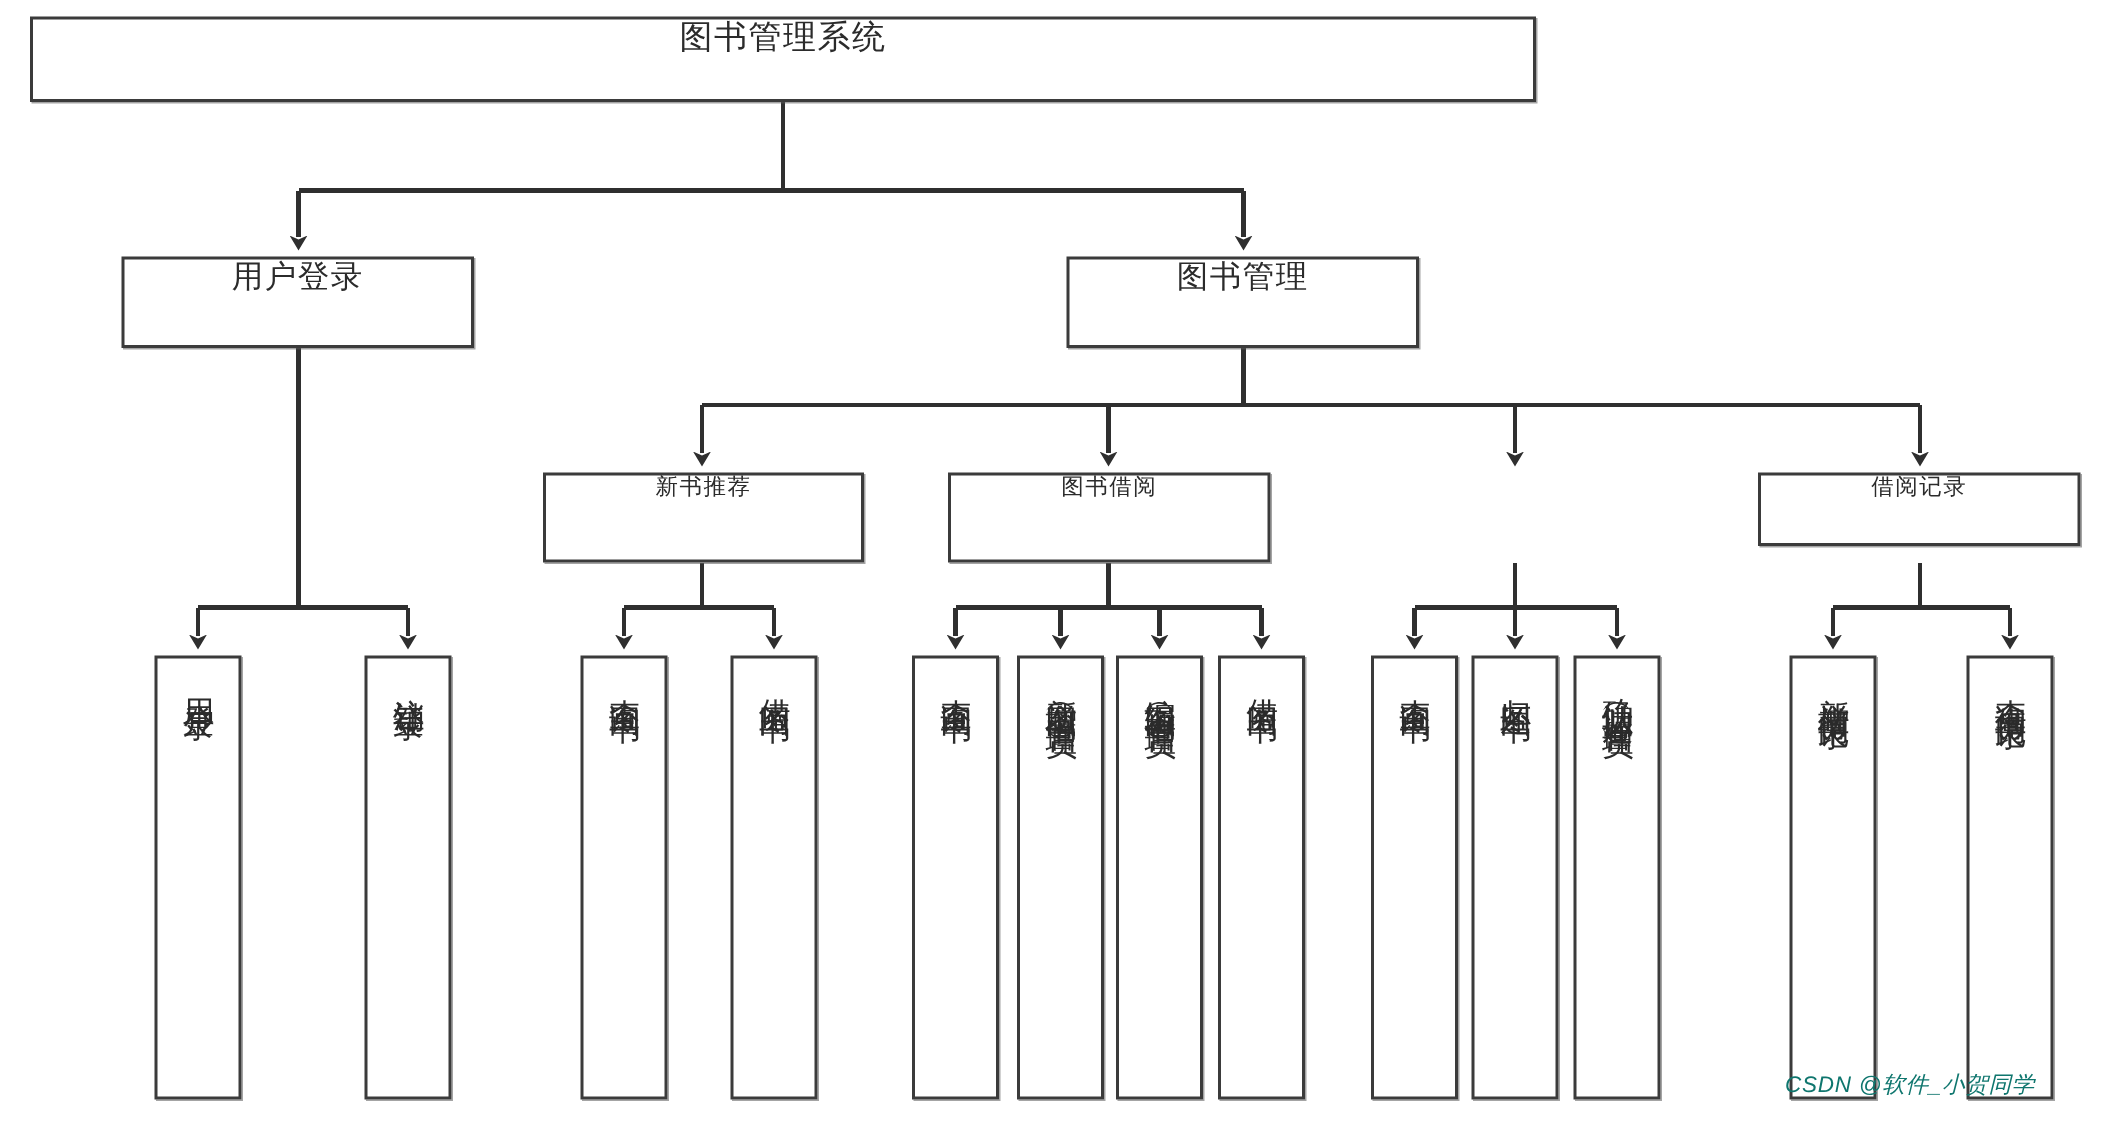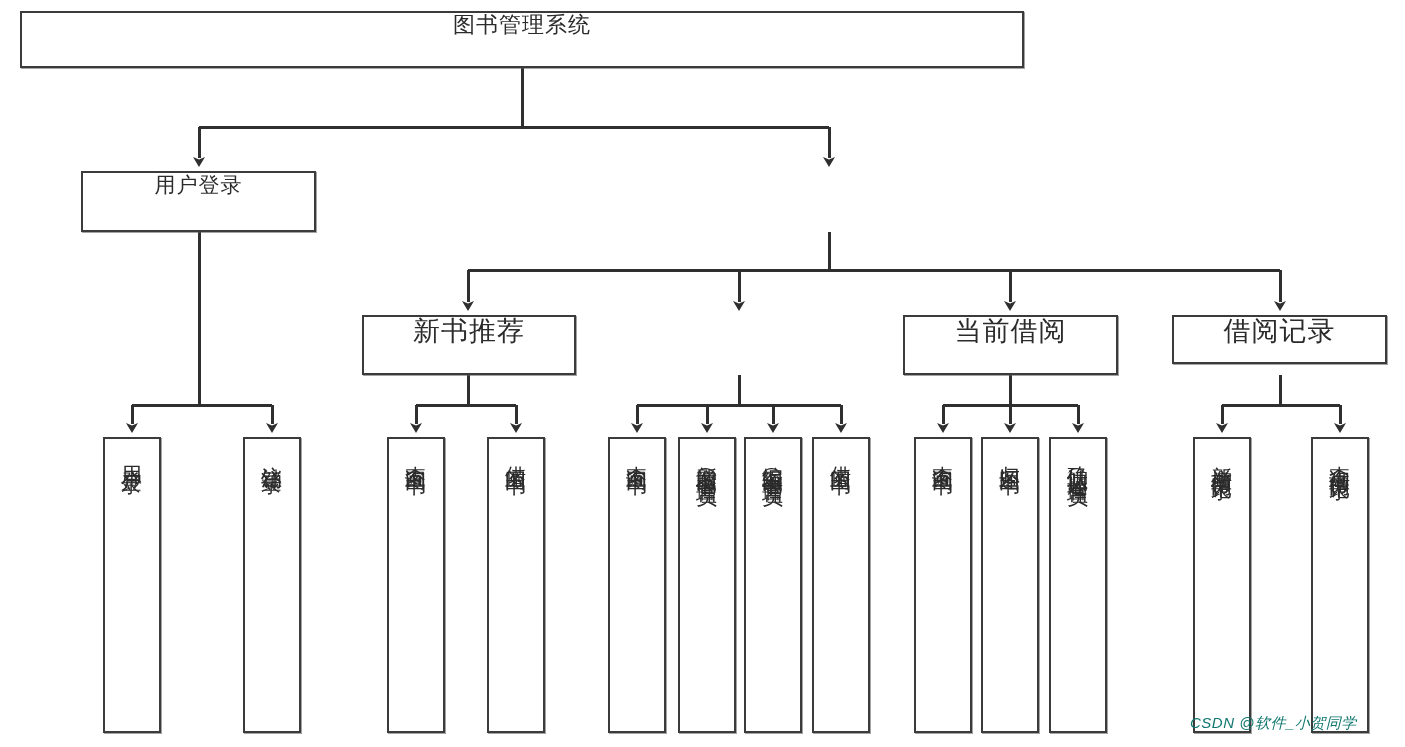--- a/index.html
+++ b/index.html
@@ -19,21 +19,21 @@
     box-shadow:1px 1px 0 rgba(90,90,90,.55);
   }
   .node .lbl{
     font-size:21px;
     letter-spacing:1px;
     line-height:1.1;
     white-space:nowrap;
   }
   .node.root .lbl{font-size:22px;}
   .node.lvl2 .lbl{font-size:21px;}
-  .node.lvl3 .lbl{font-size:27px;}
+  .node.lvl3 .lbl{font-size:15px;}
 
   
   .node.leaf{
     align-items:flex-start;
     justify-content:center;
     padding-top:10px;
   }
   .node.leaf .lbl{
     writing-mode:vertical-rl;
     text-orientation:upright;
@@ -109,26 +109,29 @@
     </g>
   </svg>
 
   <div class="node root" style="left:20px;top:11px;width:1004px;height:57px;">
     <span class="lbl">图书管理系统</span>
   </div>
 
   <div class="node lvl2" style="left:81px;top:171px;width:235px;height:61px;">
     <span class="lbl">用户登录</span>
   </div>
+  <div class="node lvl2" style="left:711px;top:171px;width:235px;height:61px;">
+    <span class="lbl">图书管理</span>
+  </div>
 
   <div class="node lvl3" style="left:362px;top:315px;width:214px;height:60px;">
     <span class="lbl">新书推荐</span>
   </div>
-  <div class="node lvl3" style="left:903px;top:315px;width:215px;height:60px;">
-    <span class="lbl">当前借阅</span>
+  <div class="node lvl3" style="left:632px;top:315px;width:215px;height:60px;">
+    <span class="lbl">图书借阅</span>
   </div>
   <div class="node lvl3" style="left:1172px;top:315px;width:215px;height:49px;">
     <span class="lbl">借阅记录</span>
   </div>
 
   <div class="node leaf" style="left:103px;top:437px;width:58px;height:296px;">
     <span class="lbl">用户登录</span>
   </div>
   <div class="node leaf" style="left:243px;top:437px;width:58px;height:296px;">
     <span class="lbl">注销登录</span>

